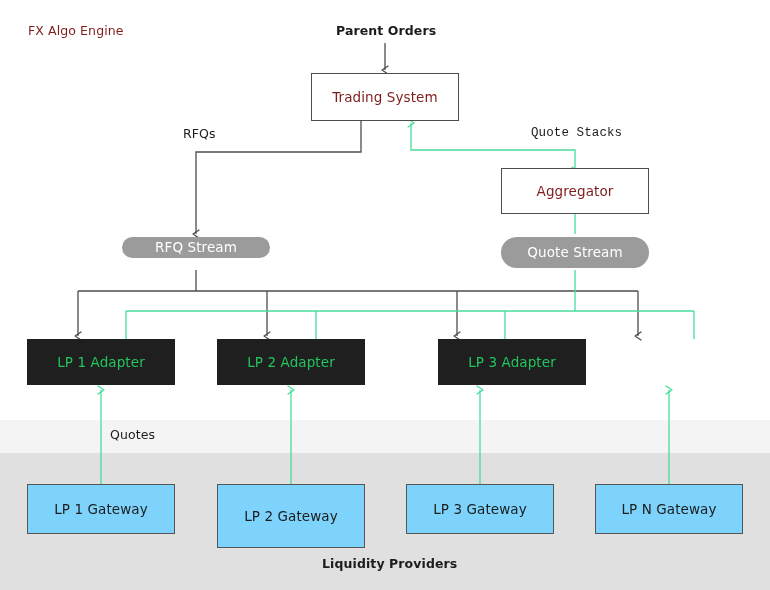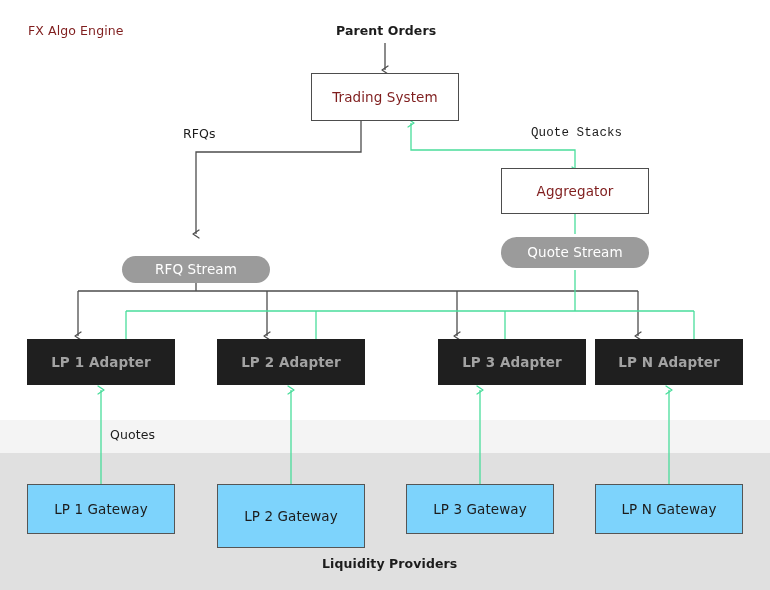--- a/index.html
+++ b/index.html
@@ -53,22 +53,21 @@
     letter-spacing: 0.1px;
   }
   .node-plain {
     background: #ffffff;
     border: 1.3px solid #4d4d4d;
     color: #7f1d1d;
   }
   .node-dark {
     background: #1f1f1f;
     border: 1.3px solid #1f1f1f;
-    color: #a3a3a3;
-    font-weight: bold;
+    color: #22c55e;
   }
   .node-pill {
     background: #9b9b9b;
     border: none;
     border-radius: 18px;
     color: #ffffff;
   }
   .node-gateway {
     background: #7dd3fc;
     border: 1.3px solid #555555;
@@ -149,39 +148,36 @@
   <div class="caption" style="left:110px; top:427px;">Quotes</div>
 
   <div class="node node-plain" style="left:311px; top:73px; width:148px; height:48px;">
     <span>Trading System</span>
   </div>
 
   <div class="node node-plain" style="left:501px; top:168px; width:148px; height:46px;">
     <span>Aggregator</span>
   </div>
 
-  <div class="node node-pill" style="left:122px; top:237px; width:148px; height:27px;margin-top:19px;">
+  <div class="node node-pill" style="left:122px; top:237px; width:148px; height:21px;">
     <span>RFQ Stream</span>
   </div>
 
   <div class="node node-pill" style="left:501px; top:237px; width:148px; height:31px;">
     <span>Quote Stream</span>
   </div>
 
   <div class="node node-dark" style="left:27px; top:339px; width:148px; height:46px;">
     <span>LP 1 Adapter</span>
   </div>
   <div class="node node-dark" style="left:217px; top:339px; width:148px; height:46px;">
     <span>LP 2 Adapter</span>
   </div>
   <div class="node node-dark" style="left:406px; top:339px; width:148px; height:46px;margin-left:32px;">
     <span>LP 3 Adapter</span>
-  </div>
-  <div class="node node-dark" style="left:595px; top:339px; width:148px; height:46px;">
-    <span>LP N Adapter</span>
   </div>
 
   <div class="node node-gateway" style="left:27px; top:484px; width:148px; height:50px;">
     <span>LP 1 Gateway</span>
   </div>
   <div class="node node-gateway" style="left:217px; top:484px; width:148px; height:64px;">
     <span>LP 2 Gateway</span>
   </div>
   <div class="node node-gateway" style="left:406px; top:484px; width:148px; height:50px;">
     <span>LP 3 Gateway</span>

